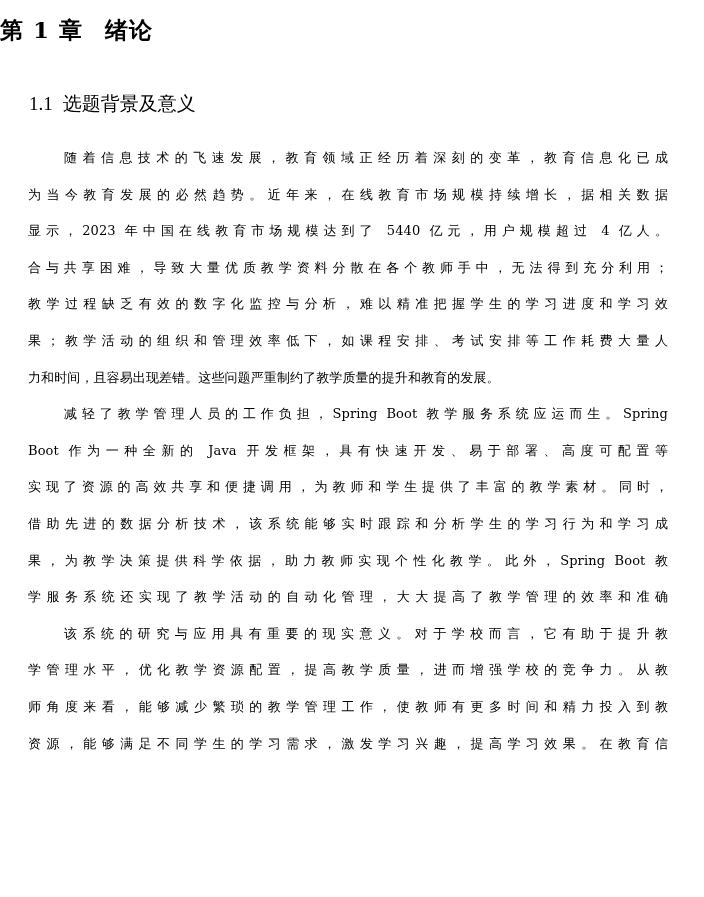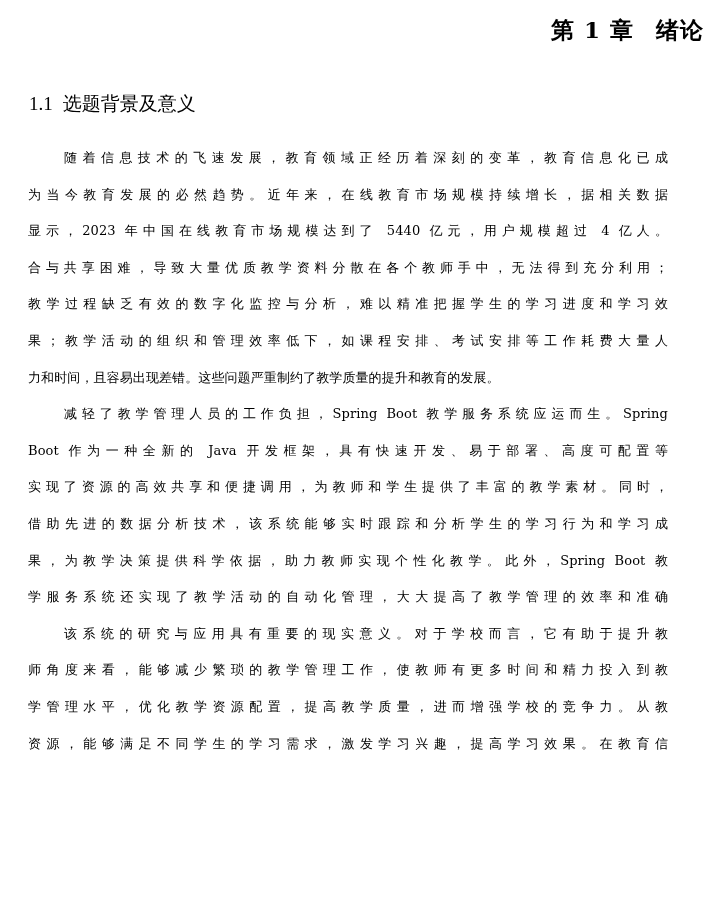--- a/index.html
+++ b/index.html
@@ -3,21 +3,21 @@
 <meta charset="utf-8">
 <style>
   html, body { margin: 0; padding: 0; background: #ffffff; }
   body {
     width: 704px; height: 897px; overflow: hidden; position: relative;
     font-family: "DejaVu Serif", "Liberation Serif", serif;
     color: #000000;
   }
   .chapter-title {
     position: absolute; top: 12px; left: 0; width: 704px;
-    text-align: right; font-size: 23px; font-weight: bold; line-height: 36px;
+    text-align: left; font-size: 23px; font-weight: bold; line-height: 36px;
     letter-spacing: 1px;
   }
   .chapter-title .gap { display: inline-block; width: 22px; }
   .section-heading {
     position: absolute; top: 88px; left: 29px;
     font-size: 19px; line-height: 30px; font-family: "DejaVu Sans", "Liberation Sans", sans-serif;
   }
   .section-heading .num { font-family: "Liberation Serif", serif; margin-right: 10px; margin-top: 40px; }
   .body {
     position: absolute; top: 140px; left: 28px; width: 640px;
@@ -54,17 +54,17 @@
   <div>
     <span class="line indent">减轻了教学管理人员的工作负担，Spring Boot 教学服务系统应运而生。Spring</span>
     <span class="line">Boot 作为一种全新的 Java 开发框架，具有快速开发、易于部署、高度可配置等</span>
     <span class="line">实现了资源的高效共享和便捷调用，为教师和学生提供了丰富的教学素材。同时，</span>
     <span class="line">借助先进的数据分析技术，该系统能够实时跟踪和分析学生的学习行为和学习成</span>
     <span class="line">果，为教学决策提供科学依据，助力教师实现个性化教学。此外，Spring Boot 教</span>
     <span class="line">学服务系统还实现了教学活动的自动化管理，大大提高了教学管理的效率和准确</span>
   </div>
   <div>
     <span class="line indent">该系统的研究与应用具有重要的现实意义。对于学校而言，它有助于提升教</span>
+    <span class="line">学管理水平，优化教学资源配置，提高教学质量，进而增强学校的竞争力。从教</span>
     <span class="line">师角度来看，能够减少繁琐的教学管理工作，使教师有更多时间和精力投入到教</span>
-    <span class="line">学管理水平，优化教学资源配置，提高教学质量，进而增强学校的竞争力。从教</span>
     <span class="line">资源，能够满足不同学生的学习需求，激发学习兴趣，提高学习效果。在教育信</span>
   </div>
 </div>
 
 </body></html>

